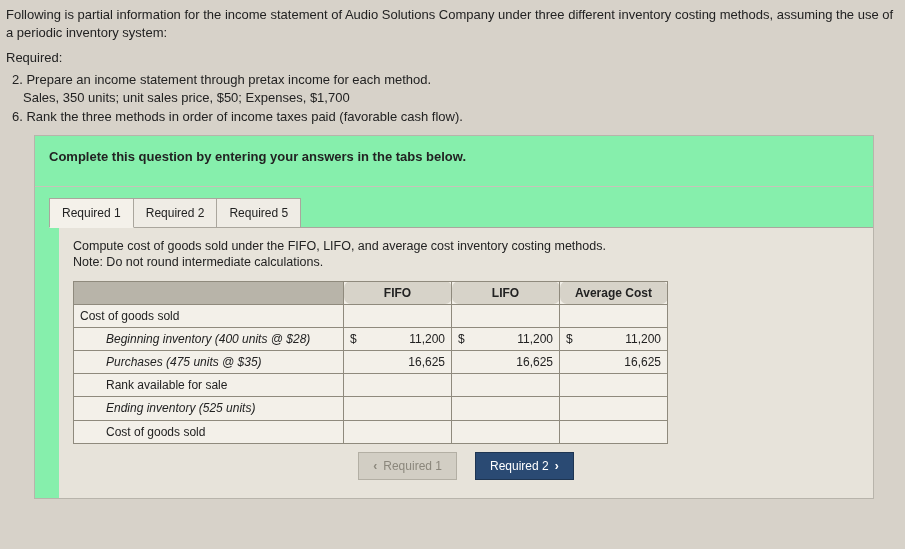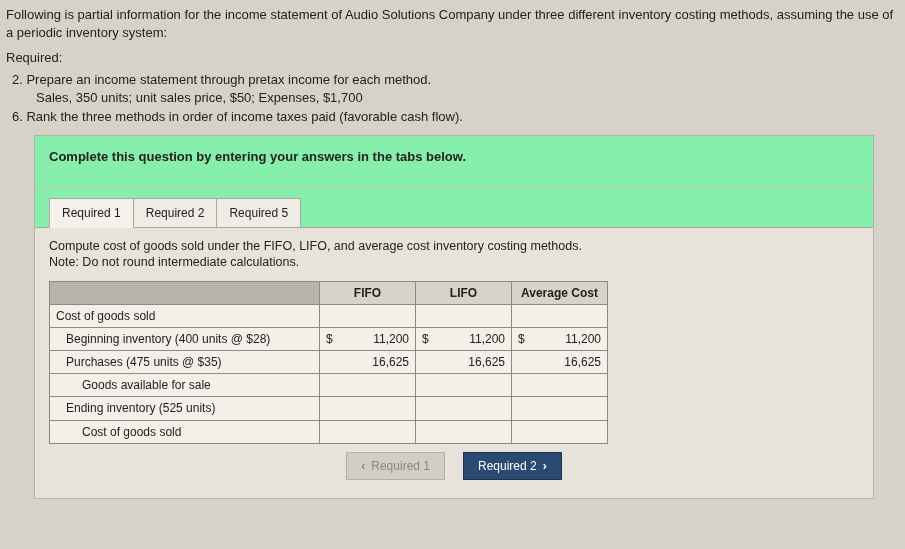--- a/index.html
+++ b/index.html
@@ -11,21 +11,21 @@
     height: 549px;
     overflow: hidden;
     font-size: 13px;
     line-height: 1.35;
   }
   .page { padding: 6px 10px 0 6px; }
   .intro { margin-bottom: 8px; }
   .req-label { font-weight: normal; margin-bottom: 4px; }
   .reqs { margin-left: 6px; margin-bottom: 8px; }
   .reqs .item { margin-bottom: 1px; }
-  .reqs .indent { margin-left: 24px; }
+  .reqs .indent { margin-left: 11px; }
   .panel {
     border: 1px solid #b8b4ab;
     background: #86efac;
     margin: 10px 0 0 28px;
     width: 840px;
   }
   .panel-instr {
     padding: 12px 14px 20px 14px;
     font-weight: bold;
     border-bottom: 1px solid #c7c3ba;
@@ -43,20 +43,21 @@
     position: relative;
     top: 1px;
     cursor: pointer;
   }
   .tab + .tab { border-left: none; }
   .tab.active { background: #f4f1ea; border-bottom-color: #f4f1ea; z-index: 2; }
   .subpanel {
     border-top: 1px solid #aaa69d;
     background: #e7e3da;
     padding: 10px 14px 8px 14px;
+    margin-left: 24px;
   }
   .subinstr { font-size: 12.5px; line-height: 1.3; margin-bottom: 10px;}
   .subinstr .note { display:block; }
   table.grid {
     border-collapse: collapse;
     background: #f3f0e9;
     font-size: 12px;
   }
   table.grid th, table.grid td {
     border: 1px solid #8f8a7d;
@@ -66,23 +67,23 @@
   table.grid th {
     background: #d7d3c9;
     text-align: center;
     font-weight: bold;
   }
   table.grid th.rowhead-blank {
     background: #b8b4a9;
     width: 270px;
   }
   table.grid td.label { width: 270px; text-align: left; }
-  table.grid td.label.ind1 { padding-left: 16px; }
+  table.grid td.label.ind1 { padding-left: 32px; font-style: italic; }
   table.grid td.label.ind2 { padding-left: 32px; }
-  .valcol { width: 96px; }
+  .valcol { width: 108px; border-radius: 7px; }
   .cur { display:inline-block; width:10px; }
   .num { text-align: right; }
   .cellwrap { display:flex; justify-content: space-between; align-items:center; }
   .btnrow {
     display: flex;
     justify-content: center;
     gap: 18px;
     padding: 8px 0 10px 0;
   }
   .navbtn {
@@ -160,21 +161,21 @@
                 </div>
               </td>
         </tr>
         <tr>
           <td class="label ind1">Purchases (475 units @ $35)</td>
           <td class="valcol num">16,625</td>
           <td class="valcol num">16,625</td>
           <td class="valcol num">16,625</td>
         </tr>
         <tr>
-          <td class="label ind2">Goods available for sale</td>
+          <td class="label ind2">Rank available for sale</td>
           <td class="valcol"></td>
           <td class="valcol"></td>
           <td class="valcol"></td>
         </tr>
         <tr>
           <td class="label ind1">Ending inventory (525 units)</td>
           <td class="valcol"></td>
           <td class="valcol"></td>
           <td class="valcol"></td>
         </tr>

